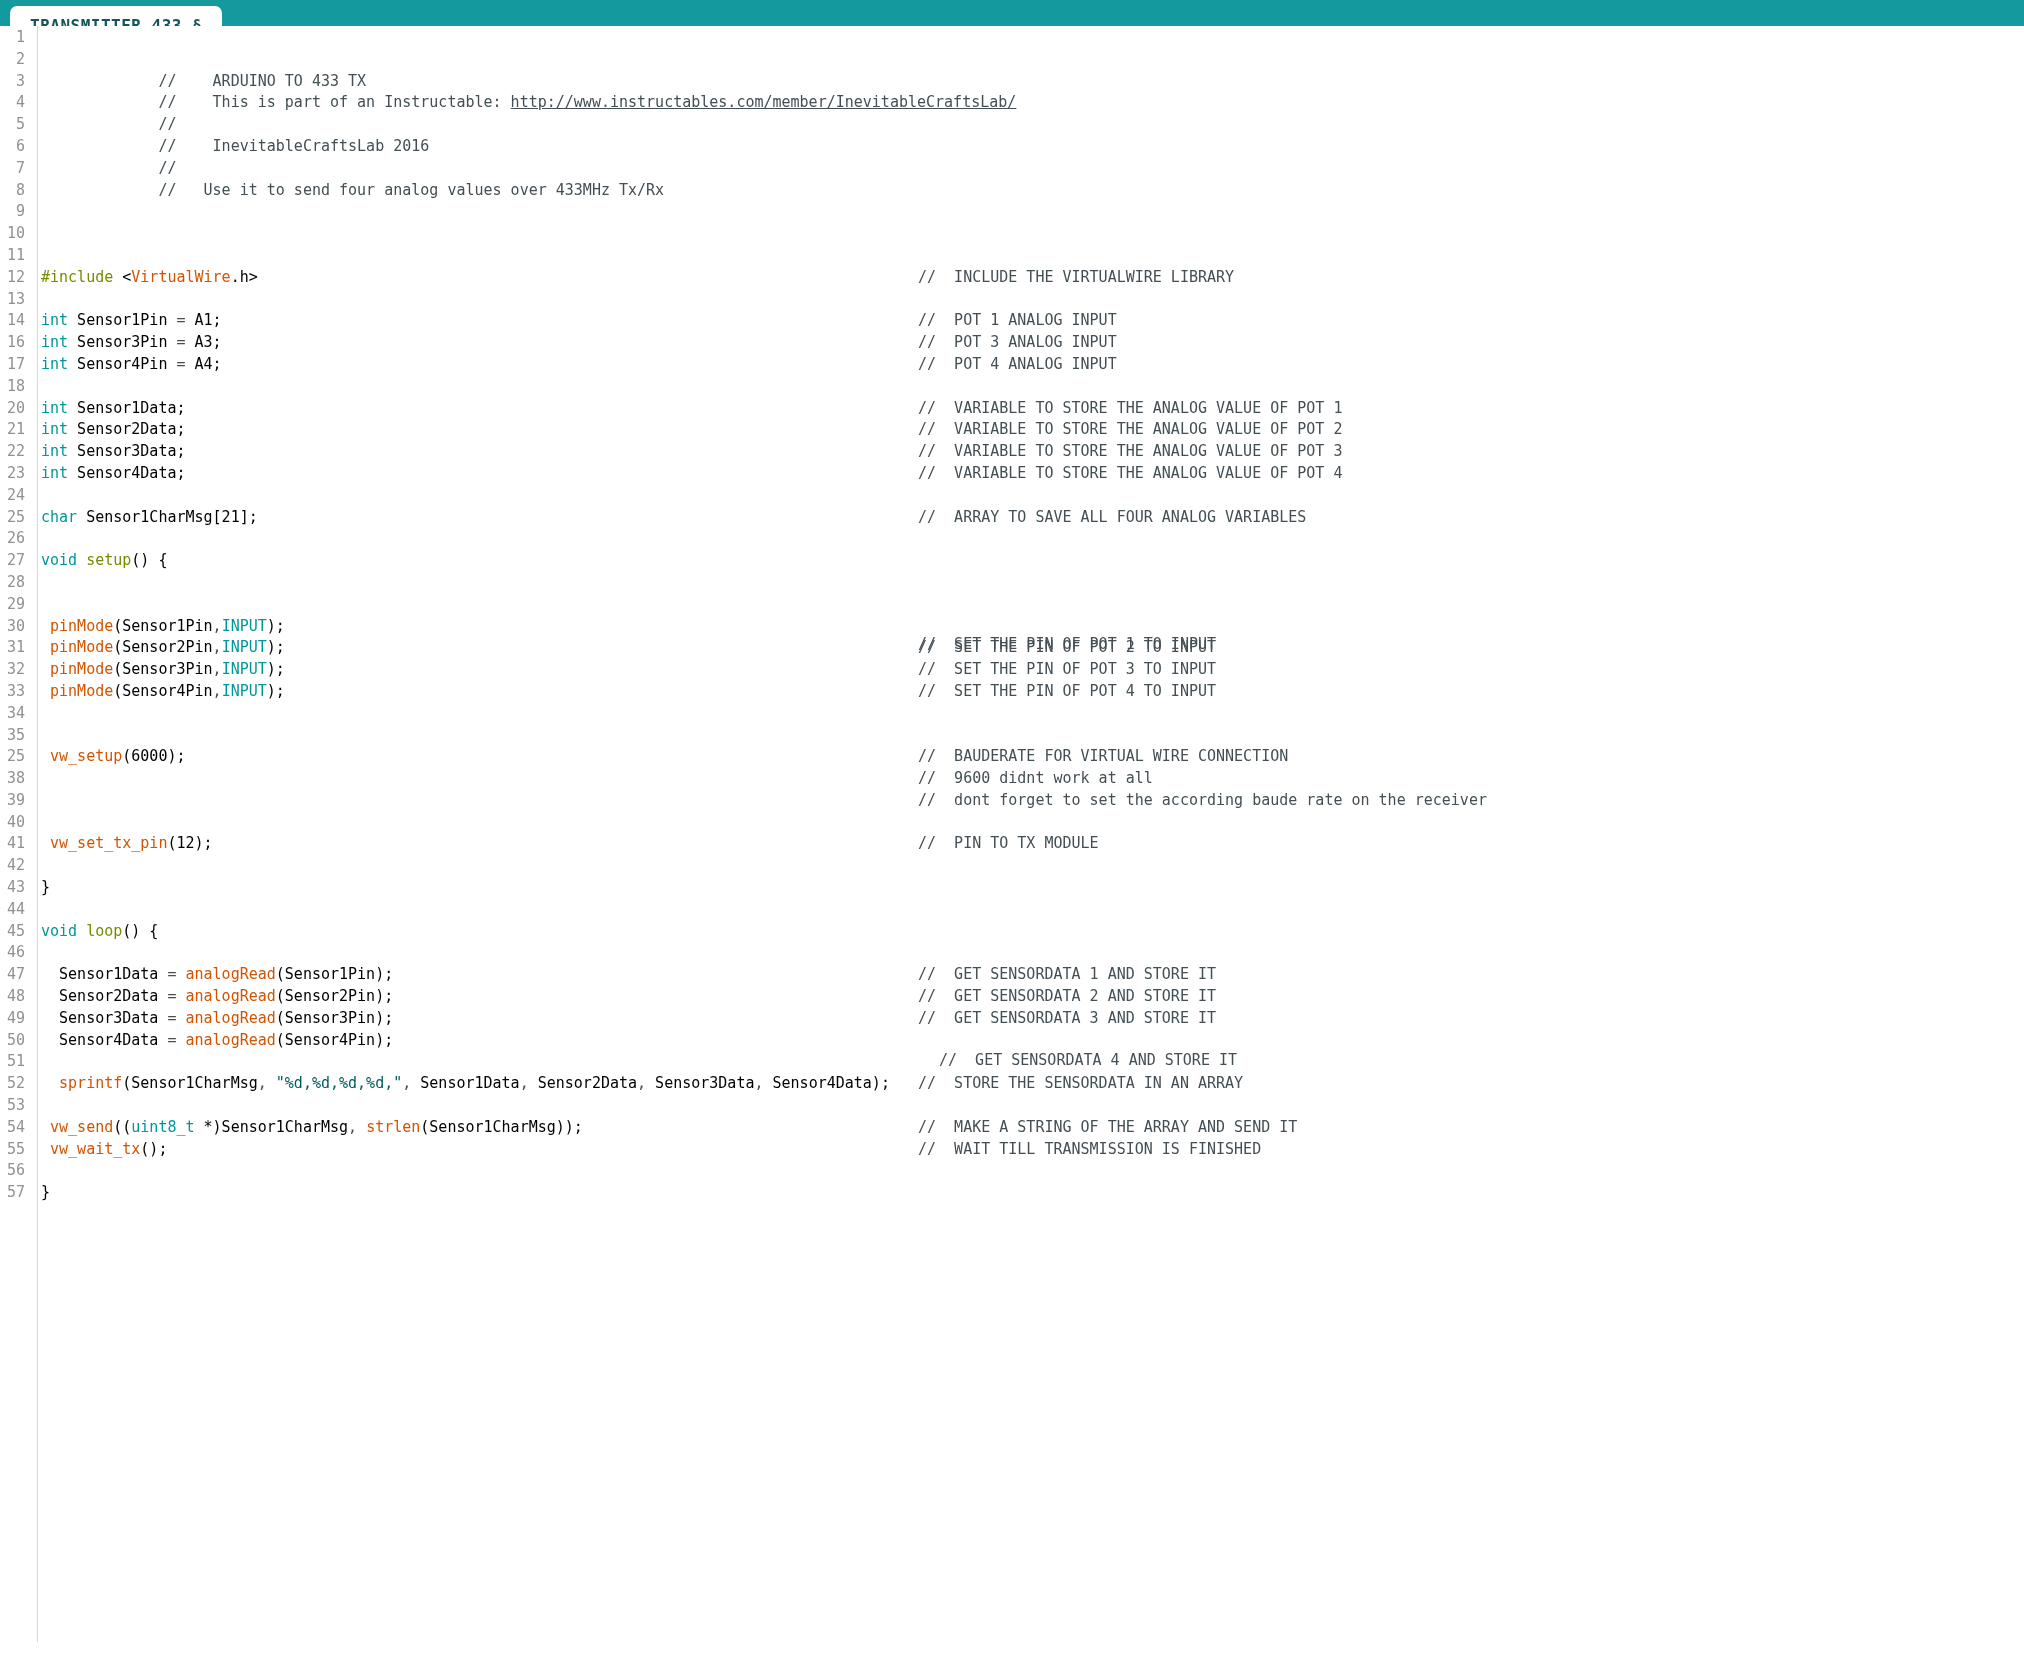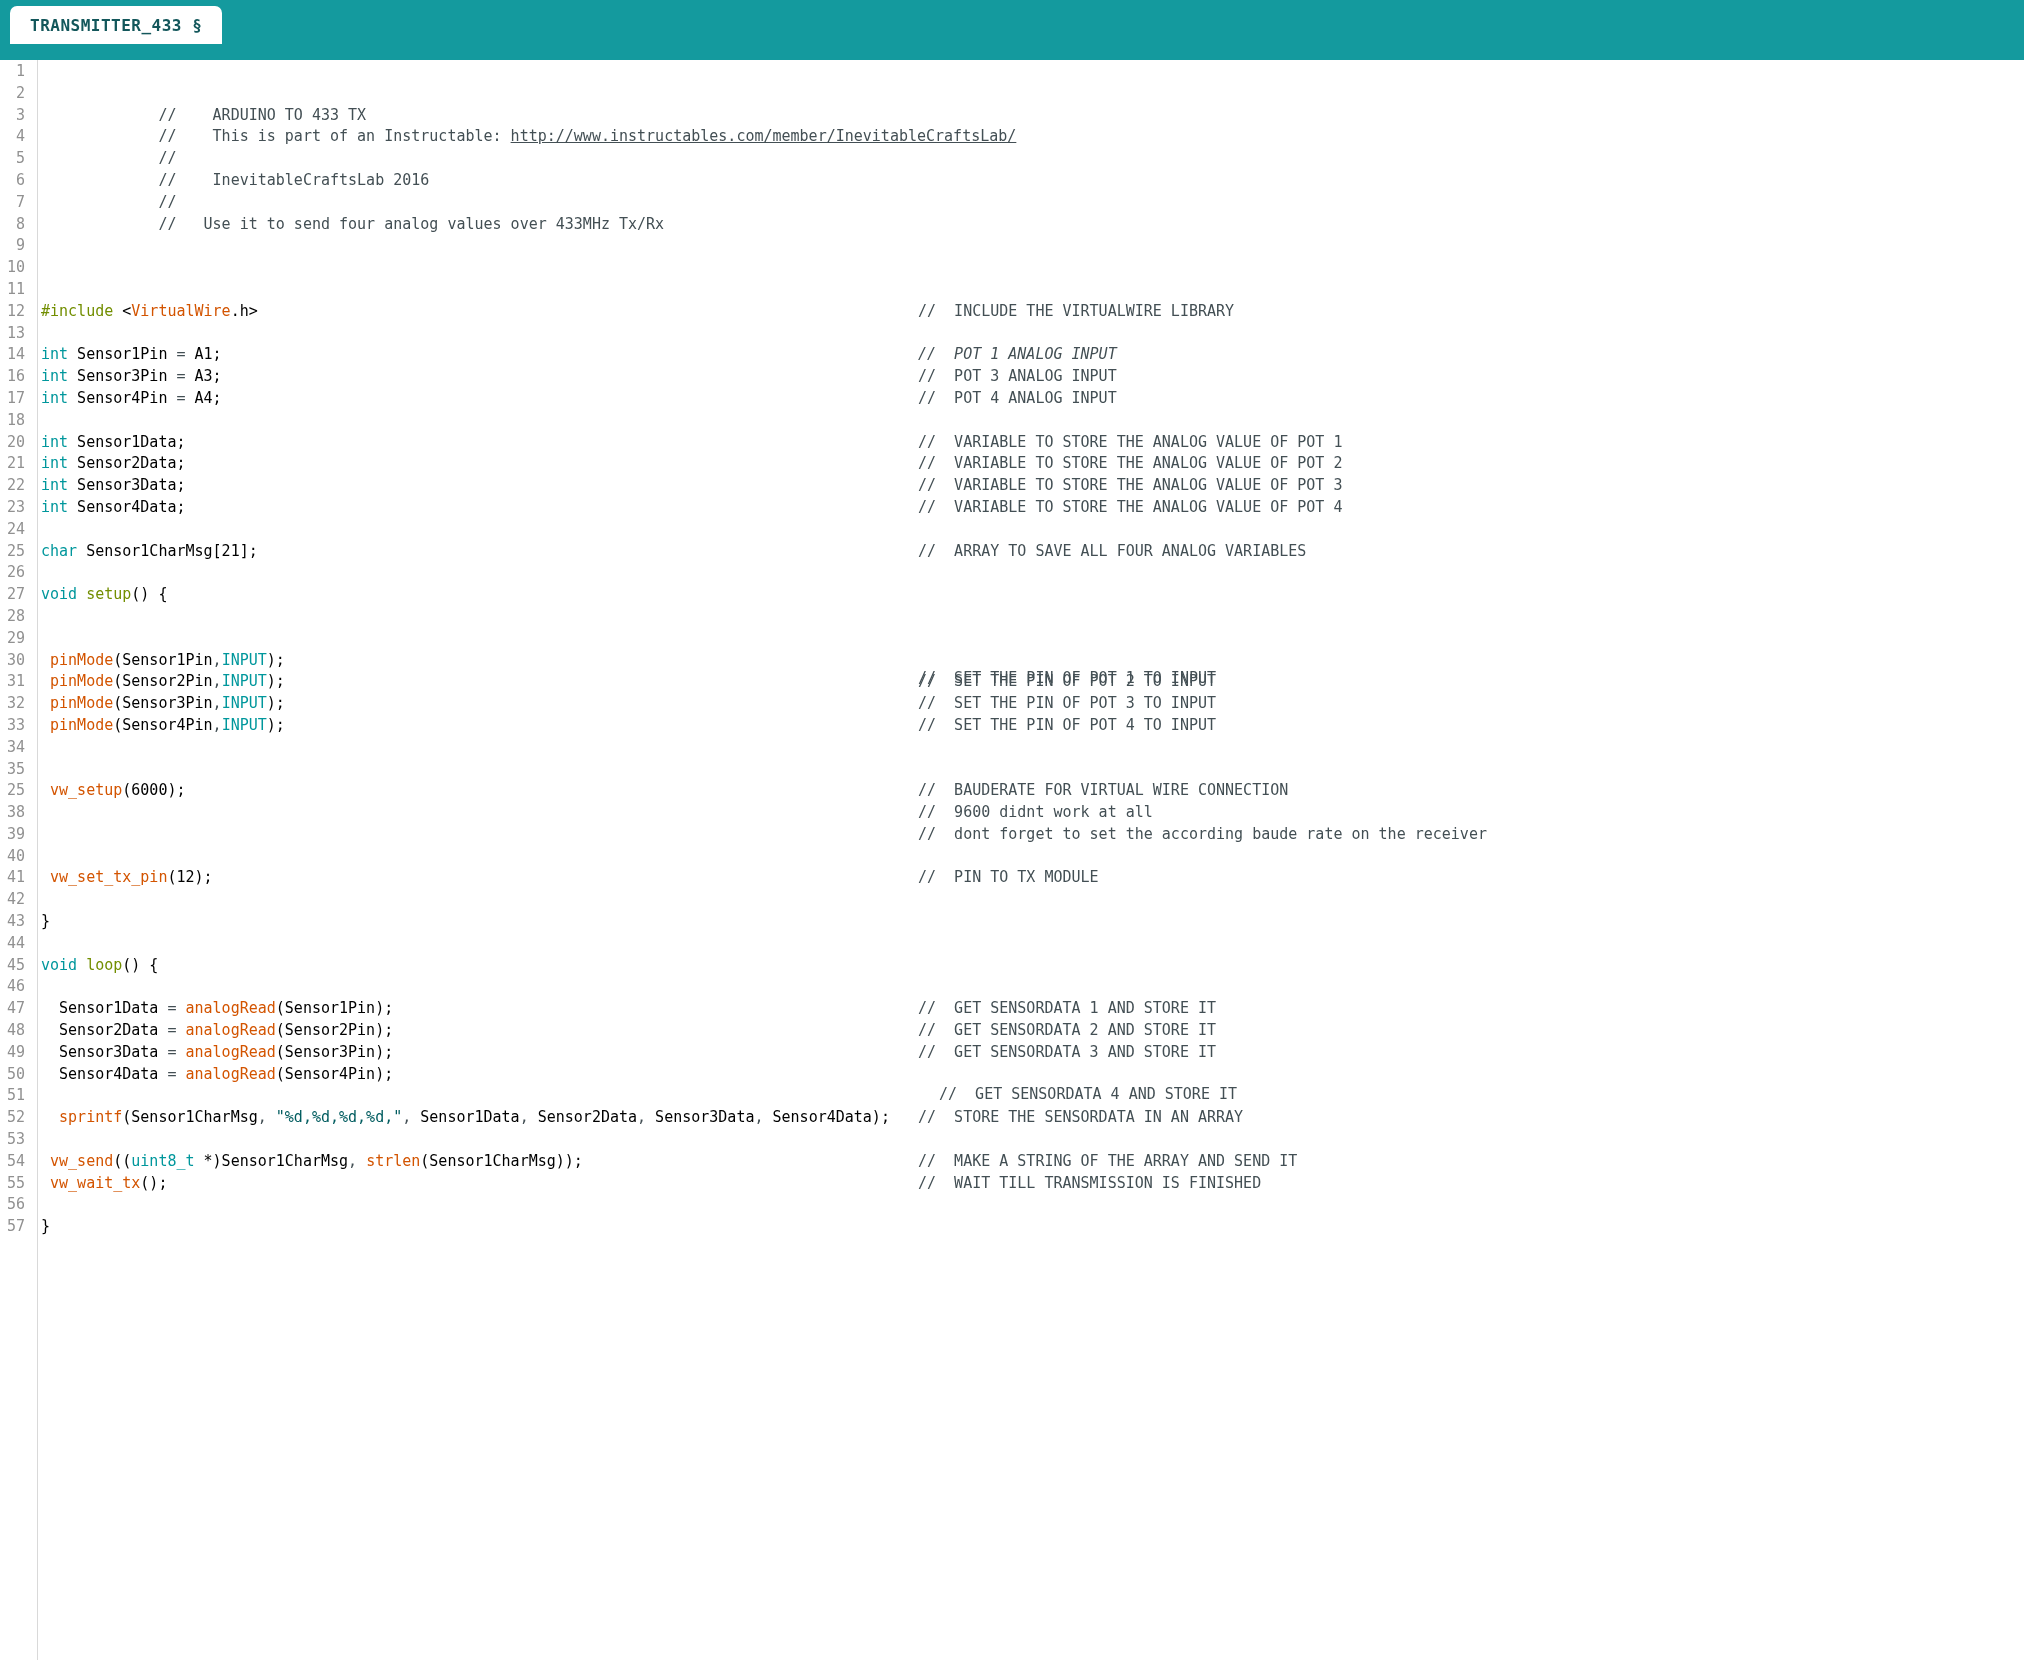--- a/index.html
+++ b/index.html
@@ -4,21 +4,21 @@
 <style>
   :root{
     --header-bg:#149a9e; --tab-bg:#ffffff; --tab-text:#13575b;
     --keyword:#00979C; --func-olive:#728E00; --func-orange:#D35400;
     --string:#005C5F; --comment:#434F54; --default-text:#000000;
     --punct:#434F54; --line-number:#919191; --gutter-border:#d9d9d9;
   }
   *{margin:0;padding:0;box-sizing:border-box;}
   html,body{width:2024px;height:1660px;overflow:hidden;background:#fff;
     font-family:"DejaVu Sans Mono",monospace;}
-  .header{position:relative;width:100%;height:60px;background:var(--header-bg);}
+  .header{position:relative;width:100%;height:26px;background:var(--header-bg);}
   .tab{position:absolute;left:10px;top:6px;height:38px;background:var(--tab-bg);
     border-radius:7px 7px 0 0;display:flex;align-items:center;padding:0 20px;}
   .tab-label{font-size:16px;font-weight:700;color:var(--tab-text);letter-spacing:.5px;
     font-family:"DejaVu Sans Mono",monospace;}
   .editor{position:relative;width:100%;height:1616px;background:#fff;display:flex;}
   .gutter-rule{position:absolute;left:37px;top:0;bottom:0;width:1px;background:var(--gutter-border);}
   .code-area{position:relative;width:100%;padding-top:1px;}
   .row{display:flex;height:21.8px;line-height:21.8px;font-size:15px;white-space:pre;}
   .ln{flex:0 0 31px;text-align:right;padding-right:6px;color:var(--line-number);
     user-select:none;}
@@ -51,21 +51,21 @@
       <div class="row"><span class="ln">4</span><span class="codewrap"><span class="t-c">             //    This is part of an Instructable: </span><span class="t-c t-u">http://www.instructables.com/member/InevitableCraftsLab/</span></span></div>
       <div class="row"><span class="ln">5</span><span class="codewrap"><span class="t-c">             //</span></span></div>
       <div class="row"><span class="ln">6</span><span class="codewrap"><span class="t-c">             //    InevitableCraftsLab 2016</span></span></div>
       <div class="row"><span class="ln">7</span><span class="codewrap"><span class="t-c">             //</span></span></div>
       <div class="row"><span class="ln">8</span><span class="codewrap"><span class="t-c">             //   Use it to send four analog values over 433MHz Tx/Rx</span></span></div>
       <div class="row"><span class="ln">9</span><span class="codewrap"></span></div>
       <div class="row"><span class="ln">10</span><span class="codewrap"></span></div>
       <div class="row"><span class="ln">11</span><span class="codewrap"></span></div>
       <div class="row"><span class="ln">12</span><span class="codewrap"><span class="t-f">#include</span><span class="t-d"> &lt;</span><span class="t-o">VirtualWire</span><span class="t-d">.h&gt;</span><span class="cmt t-c" style="left: 887px;">//  INCLUDE THE VIRTUALWIRE LIBRARY</span></span></div>
       <div class="row"><span class="ln">13</span><span class="codewrap"></span></div>
-      <div class="row"><span class="ln">14</span><span class="codewrap"><span class="t-k">int</span><span class="t-d"> Sensor1Pin </span><span class="t-p">=</span><span class="t-d"> A1;</span><span class="cmt t-c" style="left: 887px; font-style: italic;">//  POT 1 ANALOG INPUT</span></span></div>
+      <div class="row"><span class="ln">14</span><span class="codewrap"><span class="t-k">int</span><span class="t-d"> Sensor1Pin </span><span class="t-p">=</span><span class="t-d"> A1;</span><span class="cmt t-c" style="left: 887px;">//  POT 1 ANALOG INPUT</span></span></div>
       <div class="row"><span class="ln">16</span><span class="codewrap"><span class="t-k">int</span><span class="t-d"> Sensor3Pin </span><span class="t-p">=</span><span class="t-d"> A3;</span><span class="cmt t-c" style="left: 887px;">//  POT 3 ANALOG INPUT</span></span></div>
       <div class="row"><span class="ln">17</span><span class="codewrap"><span class="t-k">int</span><span class="t-d"> Sensor4Pin </span><span class="t-p">=</span><span class="t-d"> A4;</span><span class="cmt t-c" style="left: 887px;">//  POT 4 ANALOG INPUT</span></span></div>
       <div class="row"><span class="ln">18</span><span class="codewrap"></span></div>
       <div class="row"><span class="ln">20</span><span class="codewrap"><span class="t-k">int</span><span class="t-d"> Sensor1Data;</span><span class="cmt t-c" style="left: 887px;">//  VARIABLE TO STORE THE ANALOG VALUE OF POT 1</span></span></div>
       <div class="row"><span class="ln">21</span><span class="codewrap"><span class="t-k">int</span><span class="t-d"> Sensor2Data;</span><span class="cmt t-c" style="left: 887px;">//  VARIABLE TO STORE THE ANALOG VALUE OF POT 2</span></span></div>
       <div class="row"><span class="ln">22</span><span class="codewrap"><span class="t-k">int</span><span class="t-d"> Sensor3Data;</span><span class="cmt t-c" style="left: 887px;">//  VARIABLE TO STORE THE ANALOG VALUE OF POT 3</span></span></div>
       <div class="row"><span class="ln">23</span><span class="codewrap"><span class="t-k">int</span><span class="t-d"> Sensor4Data;</span><span class="cmt t-c" style="left: 887px;">//  VARIABLE TO STORE THE ANALOG VALUE OF POT 4</span></span></div>
       <div class="row"><span class="ln">24</span><span class="codewrap"></span></div>
       <div class="row"><span class="ln">25</span><span class="codewrap"><span class="t-k">char</span><span class="t-d"> Sensor1CharMsg[21];</span><span class="cmt t-c" style="left: 887px;">//  ARRAY TO SAVE ALL FOUR ANALOG VARIABLES</span></span></div>
       <div class="row"><span class="ln">26</span><span class="codewrap"></span></div>

